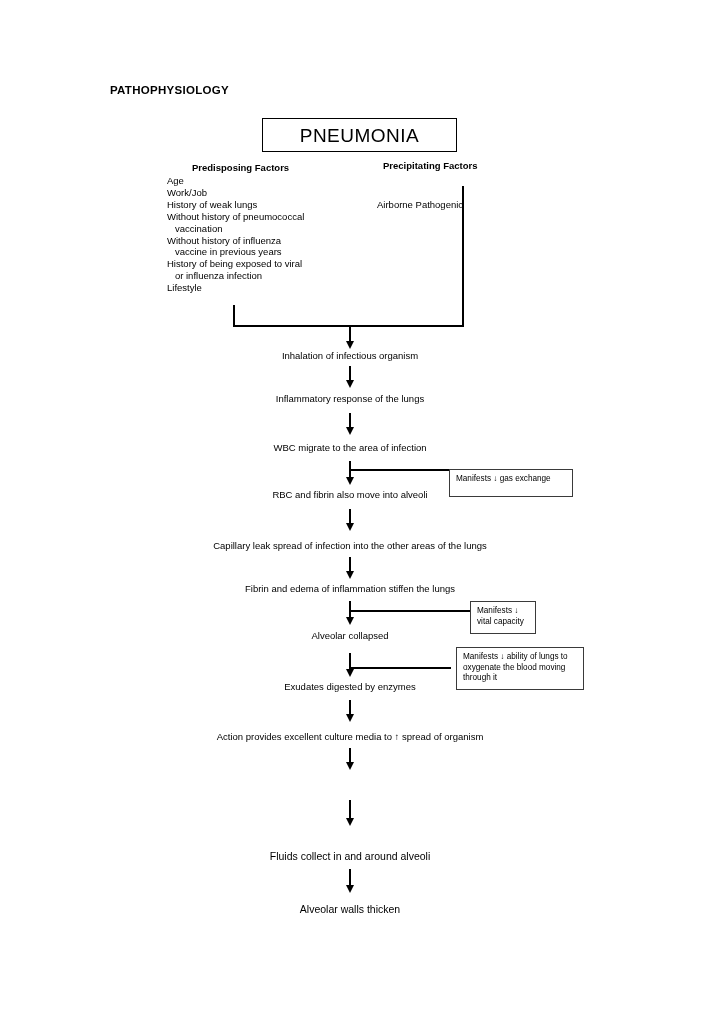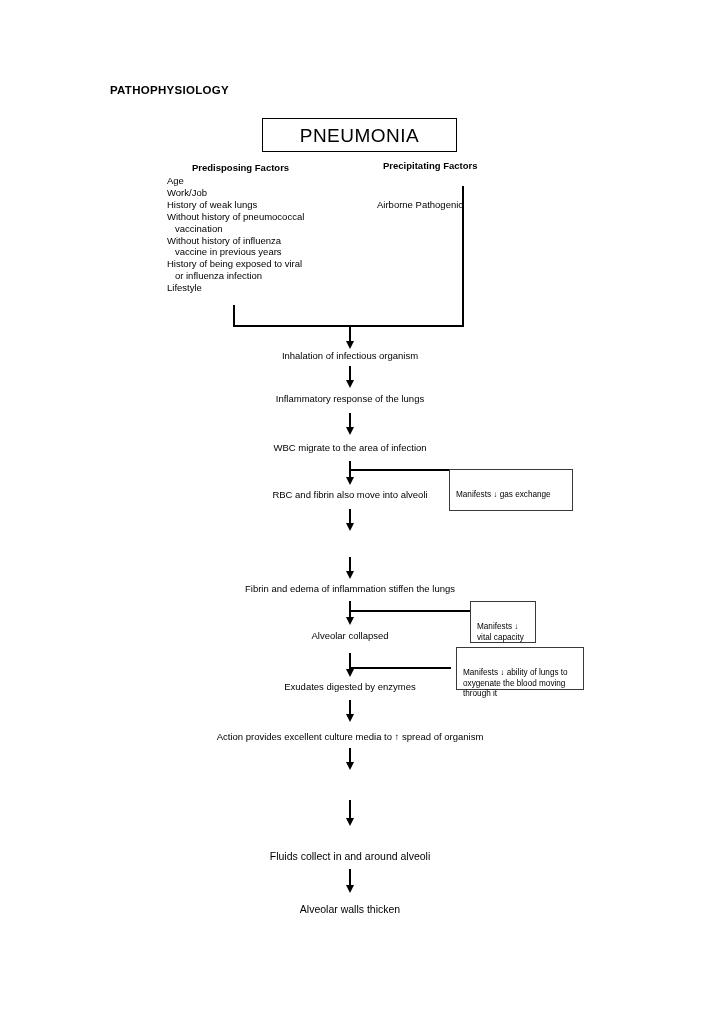--- a/index.html
+++ b/index.html
@@ -116,21 +116,21 @@
   .step.md  { font-size: 10.5px; }
   .step.lg  { font-size: 12.5px; }
 
   
   .callout {
     border: 1px solid #3a3a3a;
     box-sizing: border-box;
     background: #ffffff;
     font-size: 8.2px;
     line-height: 10.5px;
-    padding: 20px 6px;
+    padding: 4px 6px;
   }
   .connector {
     height: 2px;
     background: #000;
   }
 </style>
 </head>
 <body>
 
 <div class="page">
@@ -221,20 +221,21 @@
   </div>
 
   <div class="abs step sm" style="left:350px; top:350px;">Inhalation of infectious organism</div>
 
   <div class="abs step sm" style="left:350px; top:393px;">Inflammatory response of the lungs</div>
 
   <div class="abs step sm" style="left:350px; top:442px;">WBC migrate to the area of infection</div>
 
   <div class="abs step sm" style="left:350px; top:489px;">RBC and fibrin also move into alveoli</div>
 
+  <div class="abs step sm" style="left:350px; top:540px;">Capillary leak spread of infection into the other areas of the lungs</div>
 
   <div class="abs step sm" style="left:350px; top:583px;">Fibrin and edema of inflammation stiffen the lungs</div>
 
   <div class="abs step sm" style="left:350px; top:630px;">Alveolar collapsed</div>
 
   <div class="abs step sm" style="left:350px; top:681px;">Exudates digested by enzymes</div>
 
   <div class="abs step sm" style="left:350px; top:731px;">Action provides excellent culture media to ↑ spread of organism</div>
 
 

